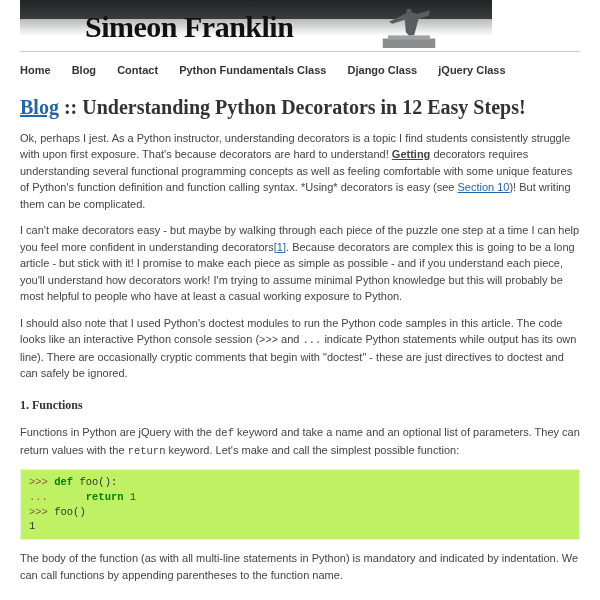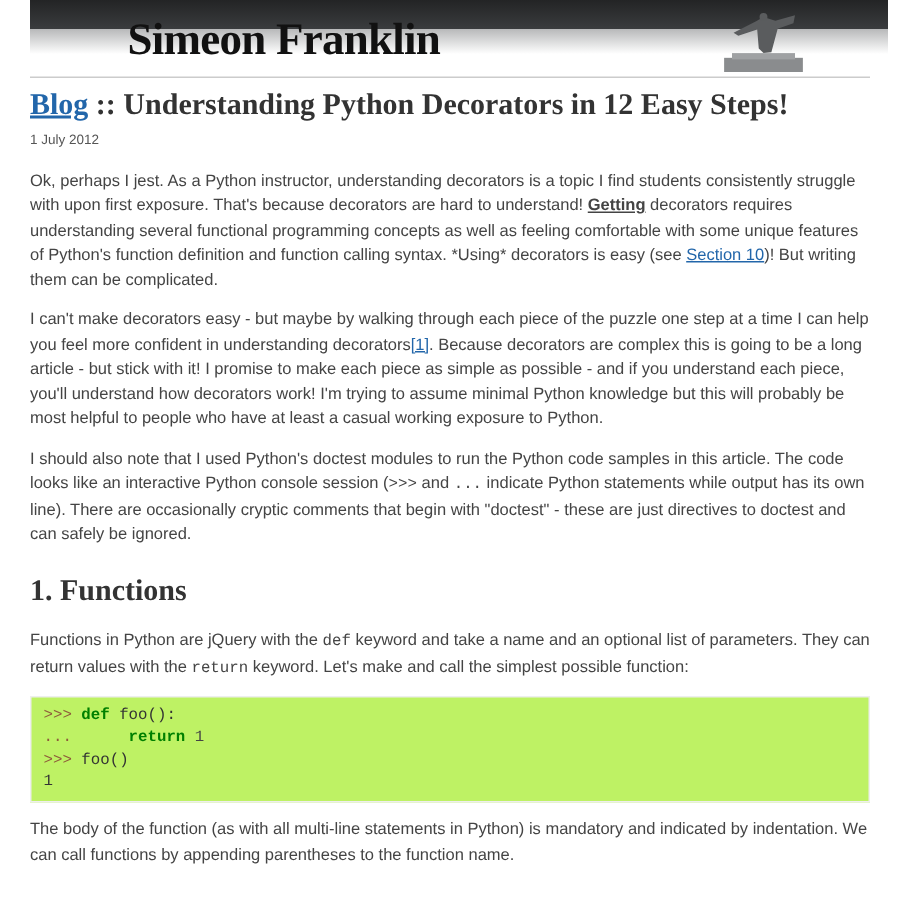--- a/index.html
+++ b/index.html
@@ -18,21 +18,21 @@
   .header {
     position: relative;
     height: 52px;
     border-bottom: 1px solid #ccc;
     margin-bottom: 6px;
   }
   .banner {
     position: absolute;
     left: 0;
     top: 0;
-    width: 572px;
+    width: 472px;
     height: 48px;
     background: linear-gradient(to bottom, #232425 0%, #3a3c3e 40%, #b7b8b9 40%, #ffffff 75%);
     overflow: hidden;
   }
   .banner-title {
     position: absolute;
     left: 65px;
     top: 4px;
     font-size: 30px;
     font-weight: bold;
@@ -84,21 +84,21 @@
   }
   .post strong { font-weight: bold; text-decoration: underline; }
   .post a.inline {
     color: #2266aa;
     text-decoration: underline;
     cursor: pointer;
     text-align: right;
   }
   .post h2 {
     font-family: Georgia, "Times New Roman", serif;
-    font-size: 20px;
+    font-size: 12px;
     font-weight: bold;
     color: #333;
     margin: 14px 0 4px 0;
   }
   .codeblock {
     background: #bef264;
     border: 1px solid #eee;
     font-family: "Courier New", monospace;
     font-size: 10.5px;
     padding: 5px 8px;
@@ -128,28 +128,35 @@
       <svg viewBox="0 0 100 80">
         <rect x="0" y="62" width="100" height="18" fill="#8a8c8e"></rect>
         <rect x="10" y="56" width="80" height="8" fill="#9fa1a3"></rect>
         <path d="M50 10 L65 15 L90 8 L88 18 L68 25 L60 55 L50 56 L44 50 L42 26 L18 34 L12 30 L40 16 Z" fill="#5a5c5e"></path>
         <circle cx="50" cy="10" r="5" fill="#5a5c5e"></circle>
       </svg>
     </span>
   </div>
 </div>
 
+<nav class="nav">
+  <a>Home</a>
+  <a>Blog</a>
+  <a>Contact</a>
+  <a>Python Fundamentals Class</a>
+  <a>Django Class</a>
+  <a>jQuery Class</a>
+</nav>
 
 <article class="post">
 
   <h1 class="post-title">
     <a class="crumb">Blog</a><span> :: </span><span>Understanding Python Decorators in 12 Easy Steps!</span>
   </h1>
 
-  <div class="post-date">1 July 2012</div>
 
   <p>
     <span>Ok, perhaps I jest. As a Python instructor, understanding decorators is a topic I find students consistently struggle with upon first exposure. That's because decorators are hard to understand! </span><strong>Getting</strong><span> decorators requires understanding several functional programming concepts as well as feeling comfortable with some unique features of Python's function definition and function calling syntax. *Using* decorators is easy (see </span><a class="inline">Section 10</a><span>)! But writing them can be complicated.</span>
   </p>
 
   <p>
     <span>I can't make decorators easy - but maybe by walking through each piece of the puzzle one step at a time I can help you feel more confident in understanding decorators</span><a class="inline">[1]</a><span>. Because decorators are complex this is going to be a long article - but stick with it! I promise to make each piece as simple as possible - and if you understand each piece, you'll understand how decorators work! I'm trying to assume minimal Python knowledge but this will probably be most helpful to people who have at least a casual working exposure to Python.</span>
   </p>
 
   <p>

